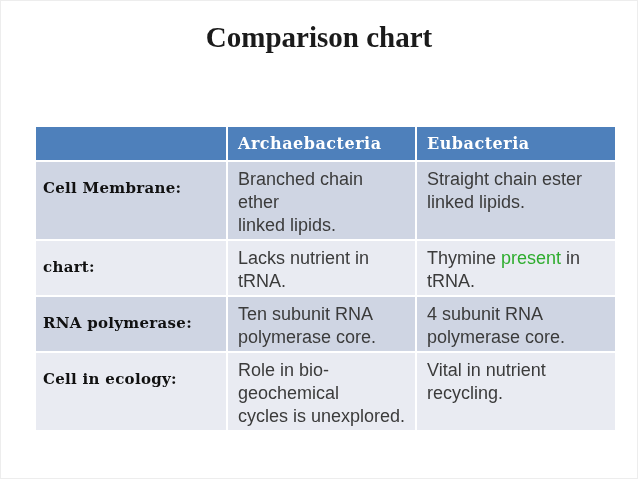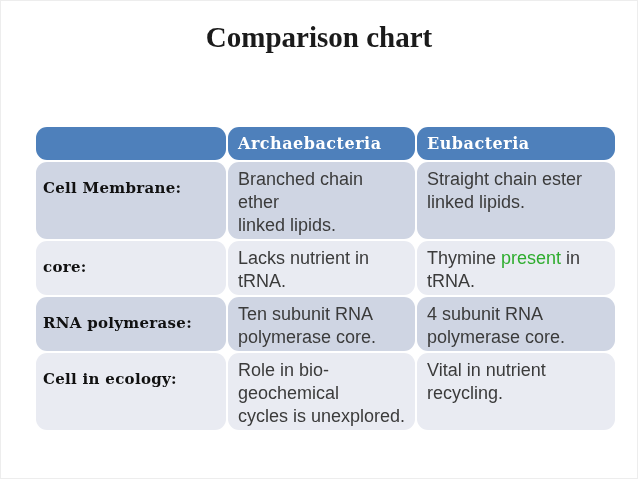--- a/index.html
+++ b/index.html
@@ -36,21 +36,20 @@
     border-collapse: separate;
     border-spacing: 2px;
     table-layout: fixed;
   }
   col.c1 { width: 190px; }
   col.c2 { width: 187px; }
   col.c3 { width: 198px; }
   th, td {
     margin: 0;
     box-sizing: border-box;
-    border-radius: 11px;
   }
   th.header-cell {
     height: 33px;
     background: var(--header-bg, #4e80bb);
     color: #ffffff;
     font-family: "DejaVu Serif", serif;
     font-weight: 700;
     font-size: 16px;
     letter-spacing: 0.5px;
     text-align: left;
@@ -106,21 +105,21 @@
     </thead>
     <tbody>
       <tr class="band-dark row-1">
         <td class="row-label-cell">Cell Membrane:</td>
         <td class="body-cell">Branched chain ether
 linked lipids.</td>
         <td class="body-cell">Straight chain ester
 linked lipids.</td>
       </tr>
       <tr class="band-light row-2">
-        <td class="row-label-cell">core:</td>
+        <td class="row-label-cell">chart:</td>
         <td class="body-cell">Lacks nutrient in tRNA.</td>
         <td class="body-cell"><span>Thymine </span><span class="highlight-green">present</span><span> in
 tRNA.</span></td>
       </tr>
       <tr class="band-dark row-3">
         <td class="row-label-cell">RNA polymerase:</td>
         <td class="body-cell">Ten subunit RNA
 polymerase core.</td>
         <td class="body-cell">4 subunit RNA
 polymerase core.</td>

